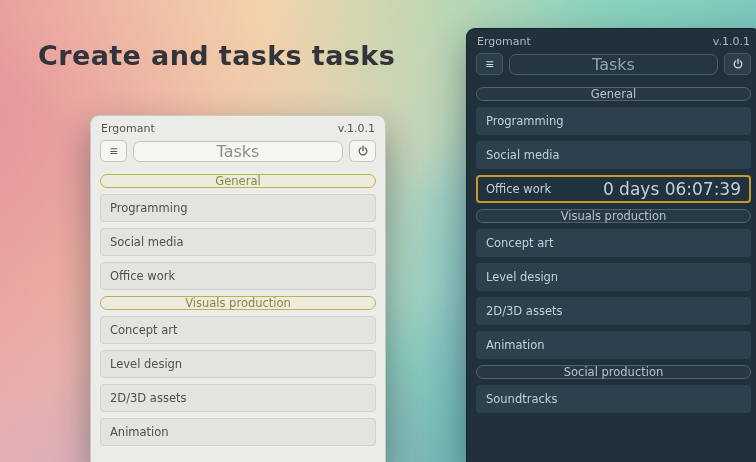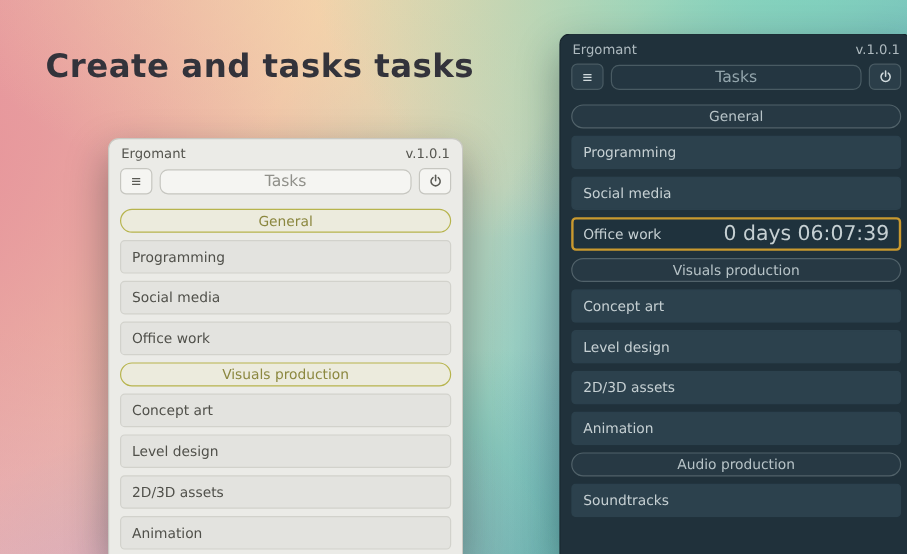--- a/index.html
+++ b/index.html
@@ -35,27 +35,27 @@
   .light .titlebar { color: #55554f; }
   .dark  .titlebar { color: #aebabf; }
 
   .toolbar { display: flex; align-items: center; gap: 6px; padding: 0 9px 4px; }
   .tool-btn { height: 22px; min-width: 27px; display: flex; align-items: center;
               justify-content: center; border-radius: 5px; font-size: 14px;
               line-height: 1; cursor: pointer; }
   .light .tool-btn { background: #f5f5f2; border: 1px solid #c6c6c0; color: #5a5a54; }
   .dark  .tool-btn { background: #2b3e49; border: 1px solid #495b63; color: #d2dbde; }
   .tasks-field { flex: 1; height: 21px; display: flex; align-items: center;
-                 justify-content: center; border-radius: 7px; font-size: 13px; cursor: pointer; }
+                 justify-content: center; border-radius: 7px; font-size: 16px; cursor: pointer; }
   .light .tasks-field { background: #f5f5f2; border: 1px solid #c6c6c0; color: #90908a; }
   .dark  .tasks-field { background: #243641; border: 1px solid #495b63; color: #93a5ac; }
 
   .list { padding: 8px 9px 0; display: flex; flex-direction: column; gap: 6px; }
   .row { display: flex; align-items: center; font-size: 11.5px; flex: 0 0 auto; }
-  .row.group { height: 20px; justify-content: center; border-radius: 10px; }
+  .row.group { height: 14px; justify-content: center; border-radius: 10px; }
   .light .row.group { background: #ecebdd; border: 1px solid #b7b44d; color: #8b873f; }
   .dark  .row.group { background: #273944; border: 1px solid #51626a; color: #b7c3c7; }
   .row.task { height: 28px; padding: 0 9px; border-radius: 4px; justify-content: space-between; }
   .light .row.task { background: #e3e3df; border: 1px solid #d2d2cc; color: #50504a; }
   .dark  .row.task { background: #2c414d; border: 1px solid #34495511; color: #c6d0d3; }
   .dark  .row.task.active { background: #1f323d; border: 2px solid #c9992f; padding: 0 8px; }
   .timer { font-size: 17px; white-space: nowrap; }
   .power-svg { display: block; }
 </style>
 </head>
@@ -164,20 +164,20 @@
   </div>
       <div class="row task">
     <span>2D/3D assets</span>
 
   </div>
       <div class="row task">
     <span>Animation</span>
 
   </div>
       <div class="row group">
-    <span>Audio production</span>
+    <span>Social production</span>
   </div>
       <div class="row task">
     <span>Soundtracks</span>
 
   </div>
     </div>
 </section>
 
 </body></html>

